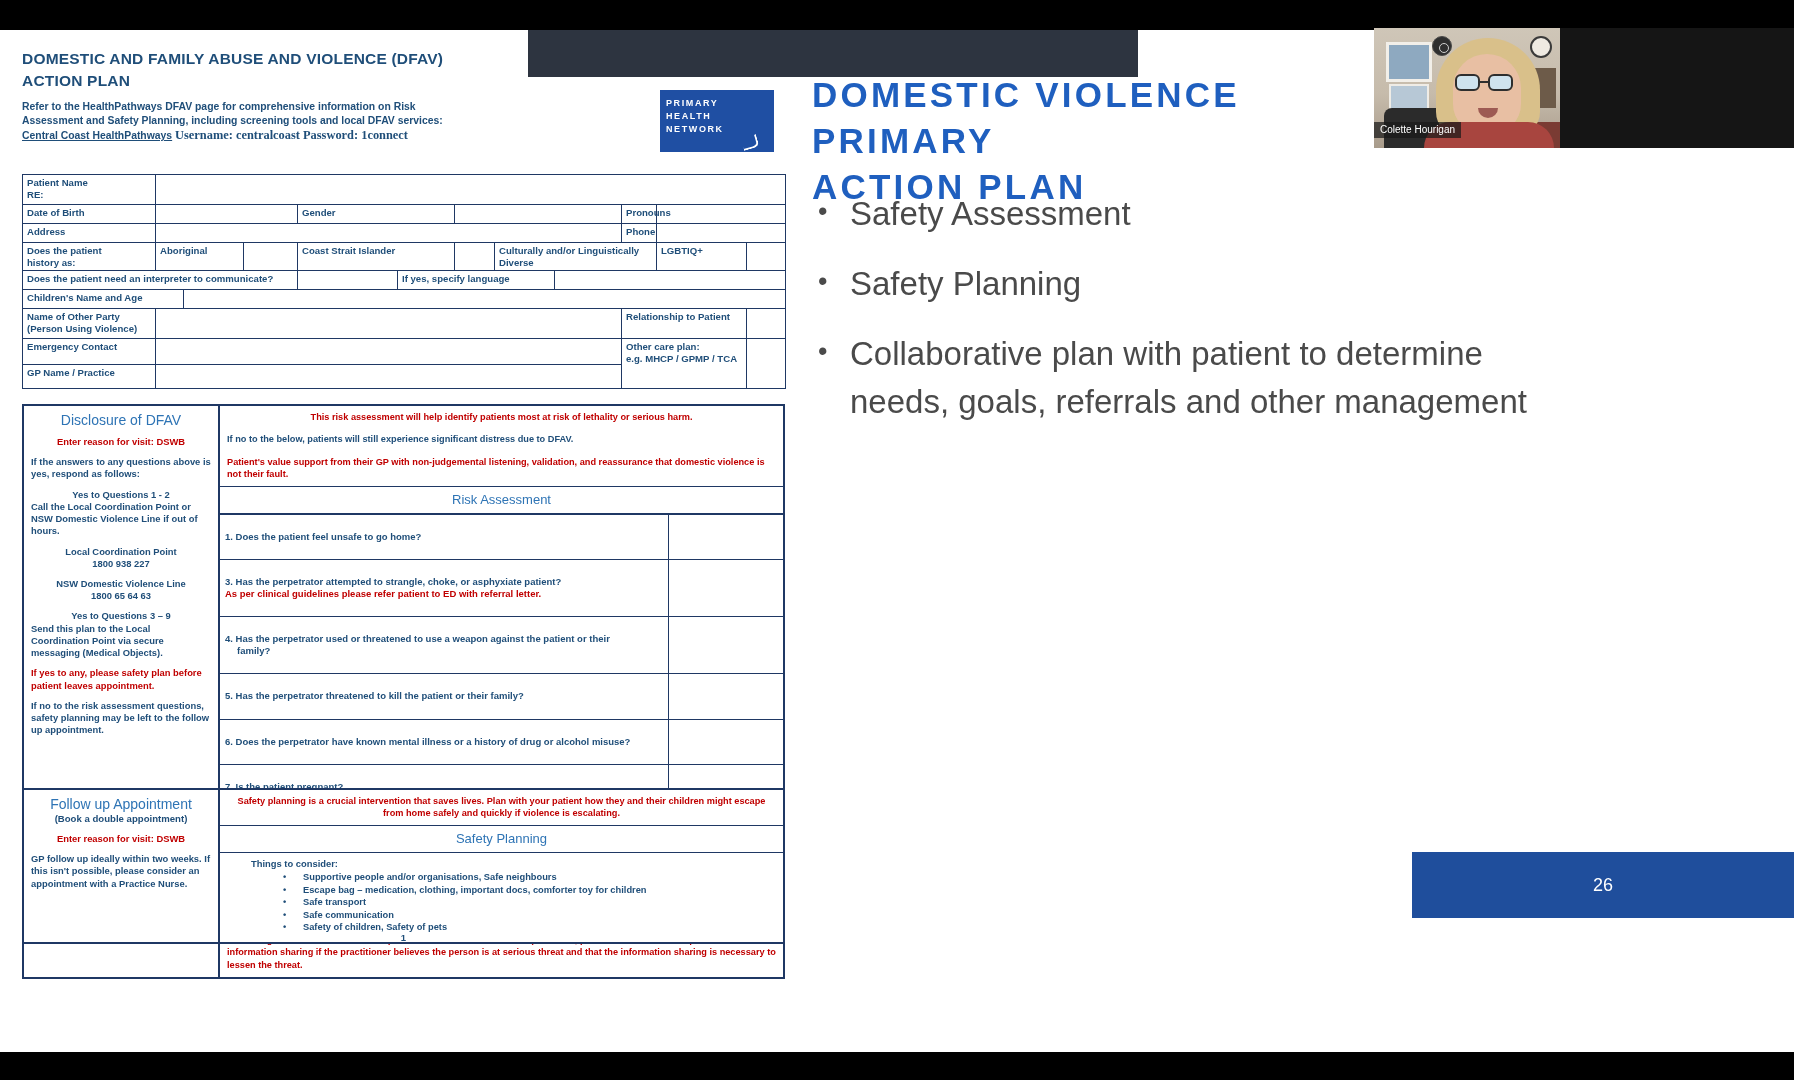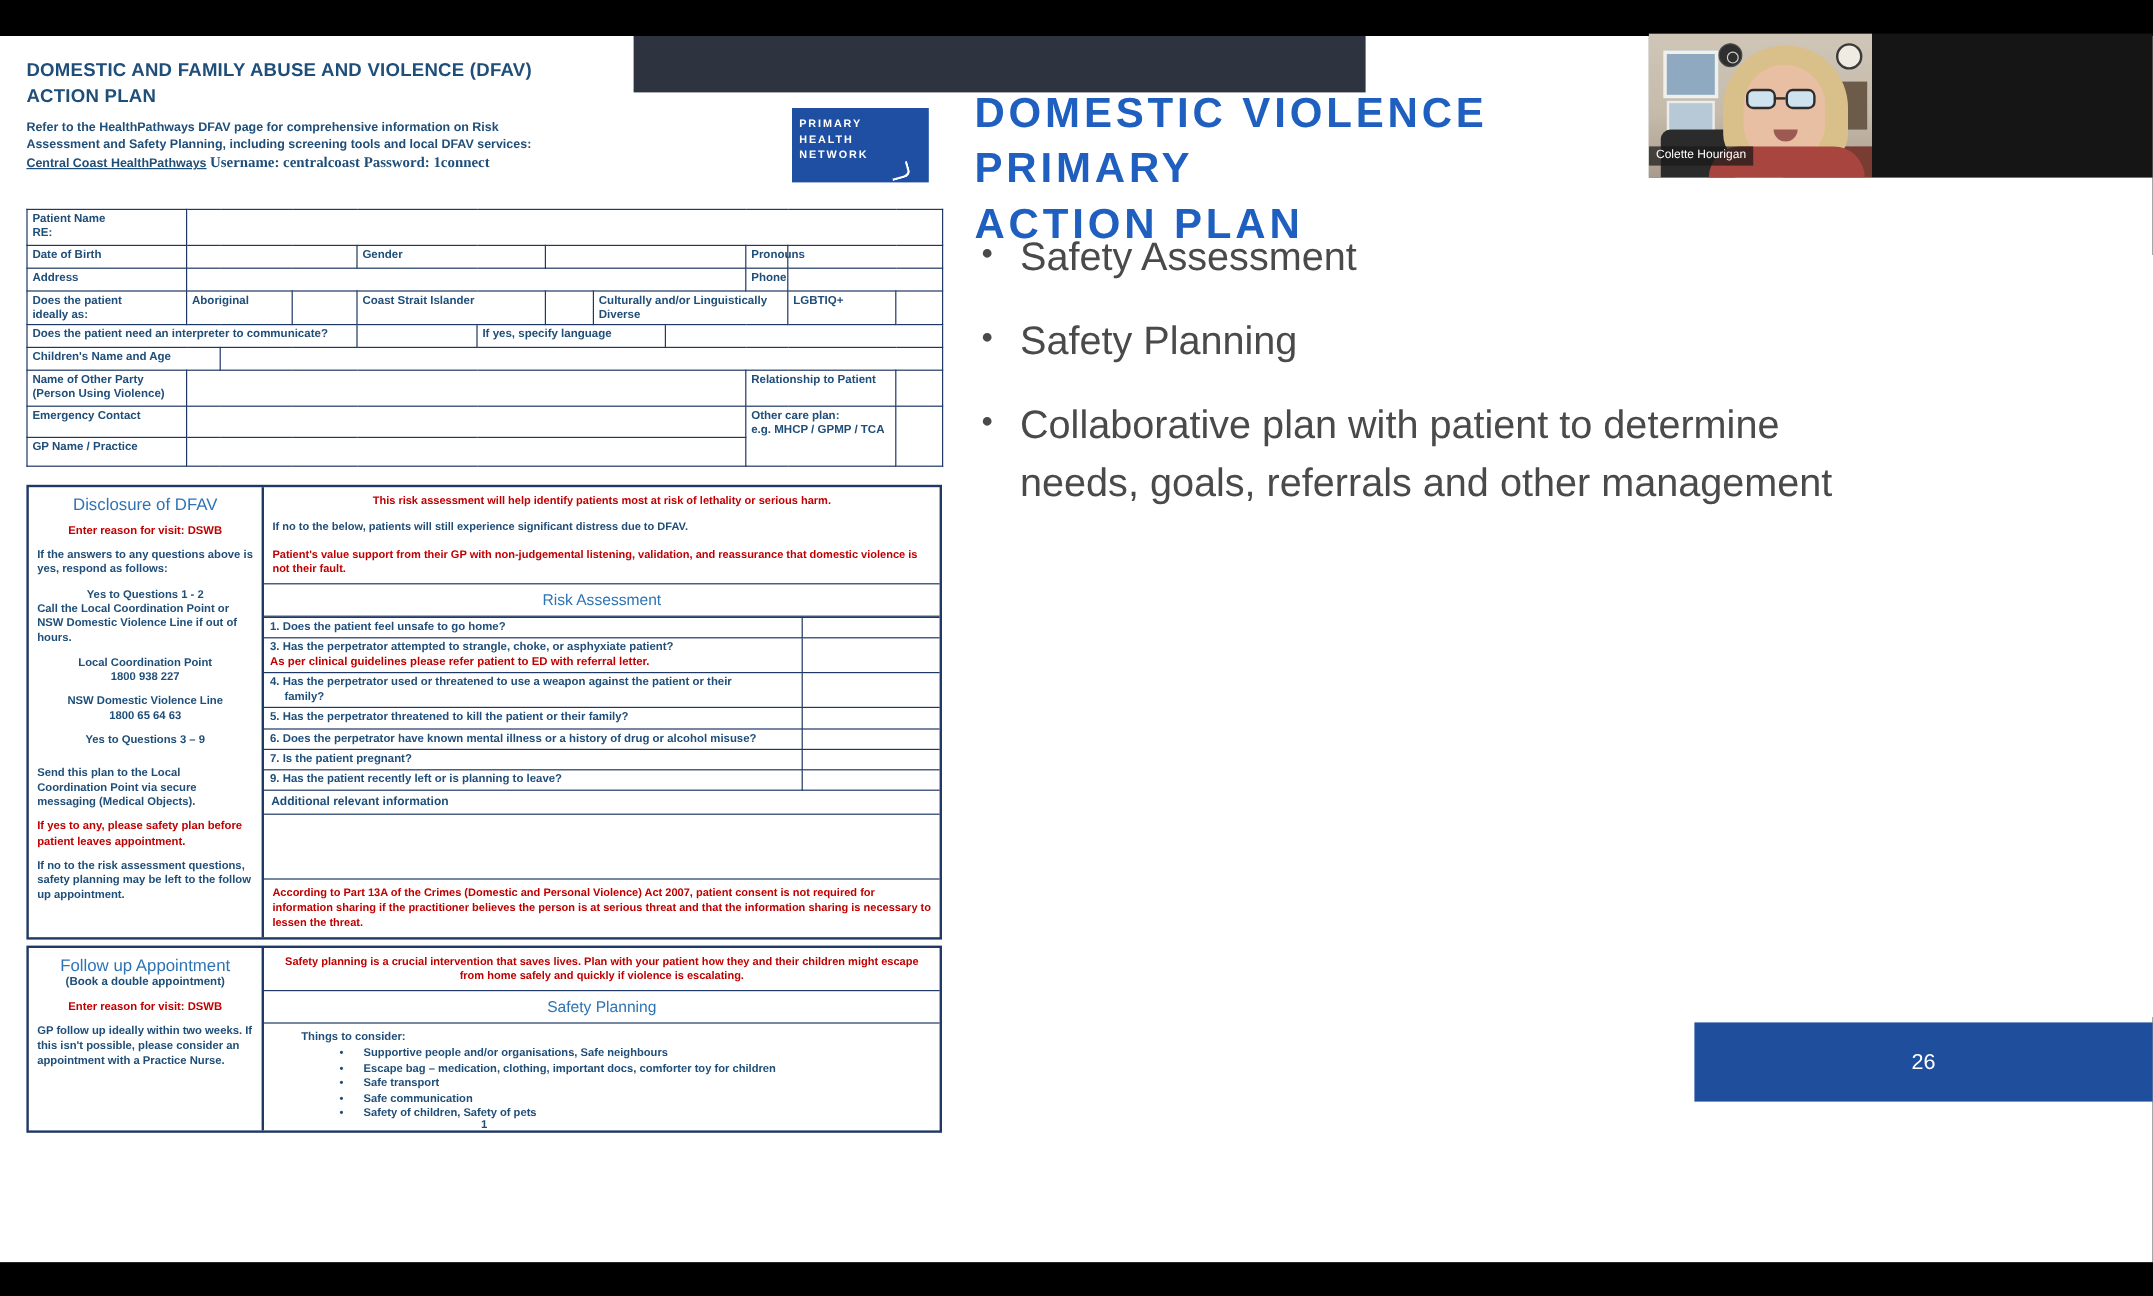--- a/index.html
+++ b/index.html
@@ -139,21 +139,21 @@
     border-top: 1px solid #1f3864;
     border-bottom: 1px solid #1f3864;
   }
   table.qtab { border-collapse: collapse; width: 100%; table-layout: fixed; }
   table.qtab td {
     border: 1px solid #1f3864;
     border-left: none;
     font-size: 9.5px;
     font-weight: bold;
     color: #1f4e79;
-    padding: 2px 5px;
+    padding: 16px 5px;
     line-height: 1.28;
     vertical-align: top;
   }
   table.qtab td.ansr { border-right: none; width: 115px; }
   table.qtab tr td:first-child { border-left: none; }
   .q-sub { color: #c00000; font-weight: bold; display: block; }
   .q-ind { display: block; padding-left: 12px; }
 
   .addl {
     font-size: 10px;
@@ -480,21 +480,21 @@
           </tr>
           <tr>
             <td>Address</td>
             <td colspan="8"></td>
             <td colspan="1">Phone</td>
             <td colspan="2"></td>
           </tr>
           <tr>
             <td style="height:28px">
               <span>Does the patient</span><br>
-              <span>ideally as:</span>
+              <span>history as:</span>
             </td>
             <td colspan="2">Aboriginal</td>
             <td></td>
             <td colspan="2">Coast Strait Islander</td>
             <td></td>
             <td colspan="3">Culturally and/or Linguistically Diverse</td>
             <td>LGBTIQ+</td>
             <td></td>
           </tr>
           <tr>
@@ -538,21 +538,21 @@
           <div class="sec-left">
             <div class="sec-hd">Disclosure of DFAV</div>
             <div class="p8 red ctr">Enter reason for visit: DSWB</div>
             <div class="p8">If the answers to any questions above is yes, respond as follows:</div>
             <div class="p8 ctr" style="margin-bottom:0">Yes to Questions 1 - 2</div>
             <div class="p8">Call the Local Coordination Point or NSW Domestic Violence Line if out of hours.</div>
             <div class="p8 ctr" style="margin-bottom:0">Local Coordination Point</div>
             <div class="p8 ctr">1800 938 227</div>
             <div class="p8 ctr" style="margin-bottom:0">NSW Domestic Violence Line</div>
             <div class="p8 ctr">1800 65 64 63</div>
-            <div class="p8 ctr" style="margin-bottom:15px">Yes to Questions 3 – 9</div>
+            <div class="p8 ctr" style="margin-bottom:0">Yes to Questions 3 – 9</div>
             <div class="p8">Send this plan to the Local Coordination Point via secure messaging (Medical Objects).</div>
             <div class="p8 red">If yes to any, please safety plan before patient leaves appointment.</div>
             <div class="p8">If no to the risk assessment questions, safety planning may be left to the follow up appointment.</div>
           </div>
 
           <div class="sec-right">
             <div class="ra-note ctr">This risk assessment will help identify patients most at risk of lethality or serious harm.</div>
             <div class="ra-note dark">If no to the below, patients will still experience significant distress due to DFAV.</div>
             <div class="ra-note">Patient's value support from their GP with non-judgemental listening, validation, and reassurance that domestic violence is not their fault.</div>
             <div class="ra-title">Risk Assessment</div>

